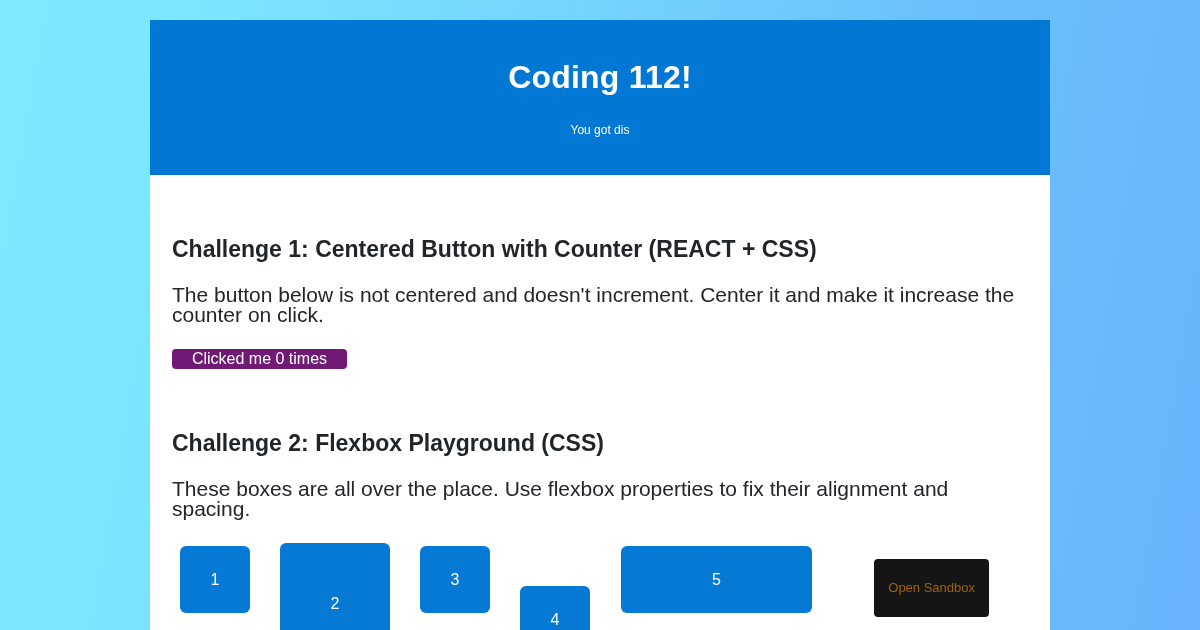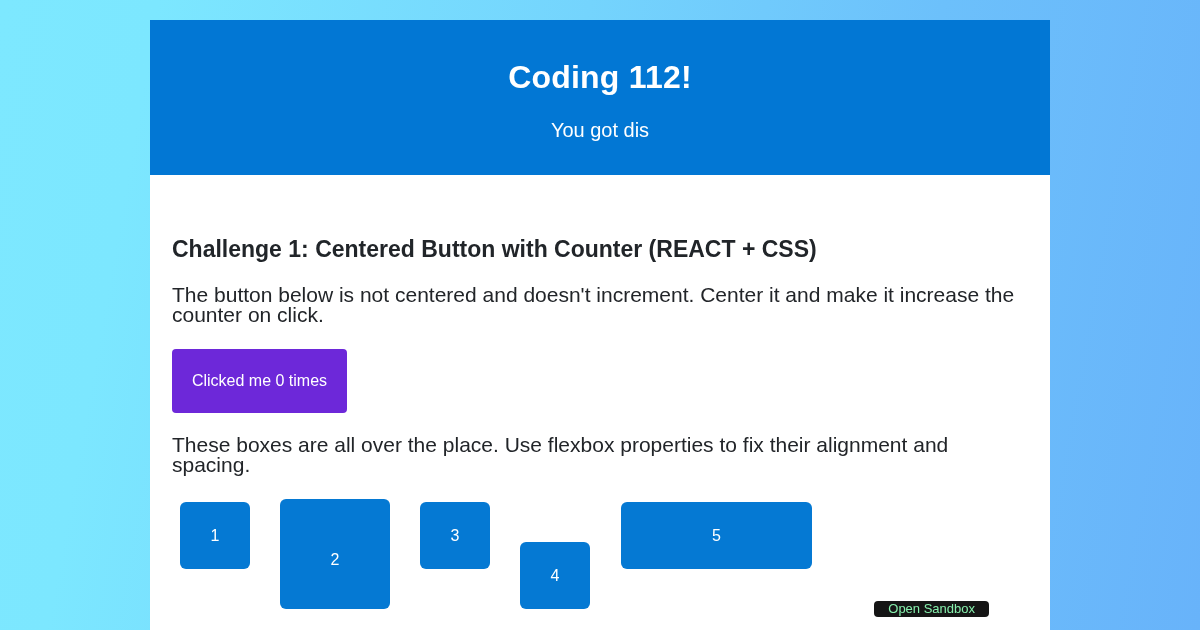--- a/index.html
+++ b/index.html
@@ -43,21 +43,21 @@
   .app-title {
     margin: 0;
     font-size: 32px;
     font-weight: bold;
     line-height: 38px;
     letter-spacing: 0.2px;
   }
   .app-subtitle {
     margin: 0;
     padding-top: 24px;
-    font-size: 20px;
+    font-size: 12px;
     font-weight: normal;
     line-height: 20px;
   }
 
   
   .app-body {
     padding: 0 22px;
   }
 
   .section {
@@ -78,28 +78,28 @@
     color: #222529;
     line-height: 20px;
   }
 
   
   .counter-row {
     padding-top: 24px;
   }
   .counter-button {
     display: inline-block;
-    background: #6d28d9;
+    background: #701a75;
     color: #ffffff;
     border: none;
     border-radius: 4px;
     font-family: "Liberation Sans", sans-serif;
     font-size: 16px;
     line-height: 20px;
-    padding: 22px 16px;
+    padding: 0 16px;
     cursor: pointer;
     min-width: 175px;
     box-sizing: border-box;
   }
 
   
   .flex-playground {
     position: relative;
     margin-top: 18px;
     height: 140px;
@@ -124,27 +124,27 @@
   .fb3 { left: 248px; top: 9px;  width: 70px;  height: 67px;  padding-top: 24px; }
   .fb4 { left: 348px; top: 49px; width: 70px;  height: 67px;  padding-top: 24px; }
   .fb5 { left: 449px; top: 9px;  width: 191px; height: 67px;  padding-top: 24px; }
 
   
   .sandbox-button {
     position: absolute;
     right: 8px;
     bottom: 13px;
     background: #151515;
-    color: #86efac;
+    color: #a16207;
     border: none;
     border-radius: 4px;
     font-family: "Liberation Sans", sans-serif;
     font-size: 13px;
     line-height: 16px;
-    padding: 0 14px;
+    padding: 21px 14px;
     cursor: pointer;
   }
 </style>
 </head>
 <body>
 
 <div class="page">
 
   <div class="app-card">
 
@@ -157,20 +157,21 @@
 
       <section class="section">
         <h2 class="section-title">Challenge 1: Centered Button with Counter (REACT + CSS)</h2>
         <p class="section-desc">The button below is not centered and doesn't increment. Center it and make it increase the counter on click.</p>
         <div class="counter-row">
           <button class="counter-button">Clicked me 0 times</button>
         </div>
       </section>
 
       <section class="section">
+        <h2 class="section-title">Challenge 2: Flexbox Playground (CSS)</h2>
         <p class="section-desc">These boxes are all over the place. Use flexbox properties to fix their alignment and spacing.</p>
 
         <div class="flex-playground">
           <div class="flex-box fb1">
             <span>1</span>
           </div>
           <div class="flex-box fb2">
             <span>2</span>
           </div>
           <div class="flex-box fb3">

